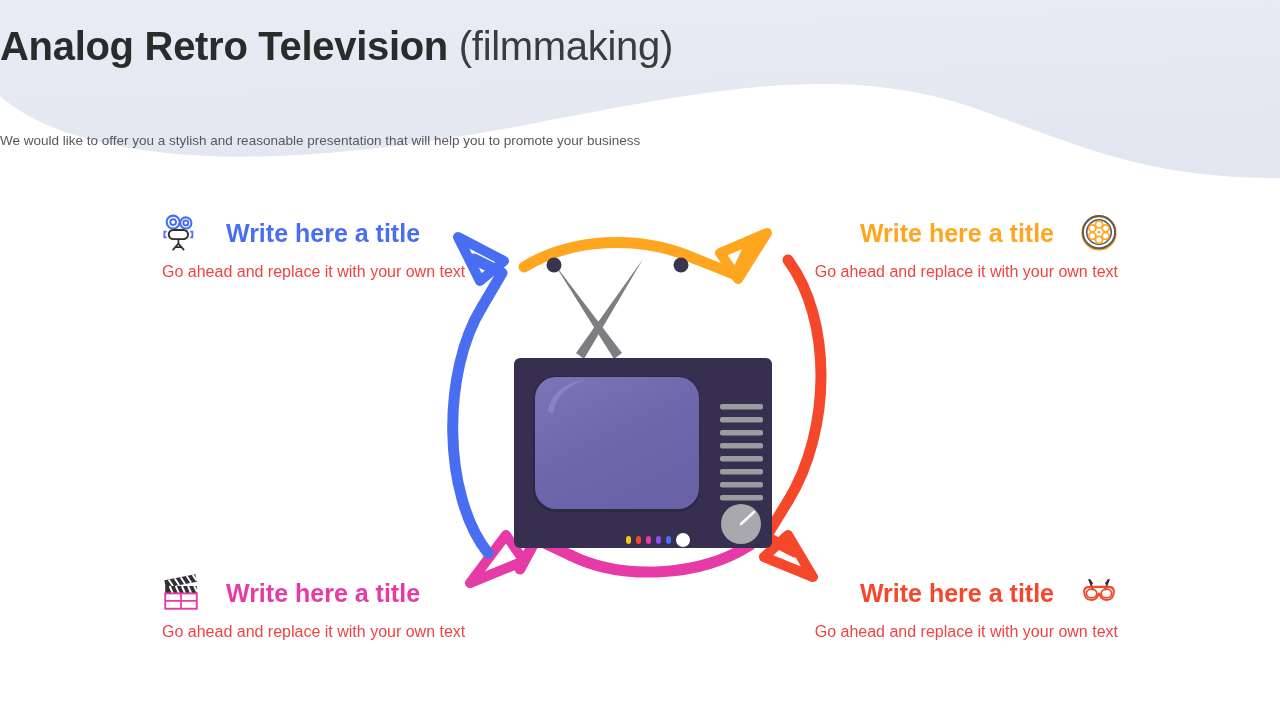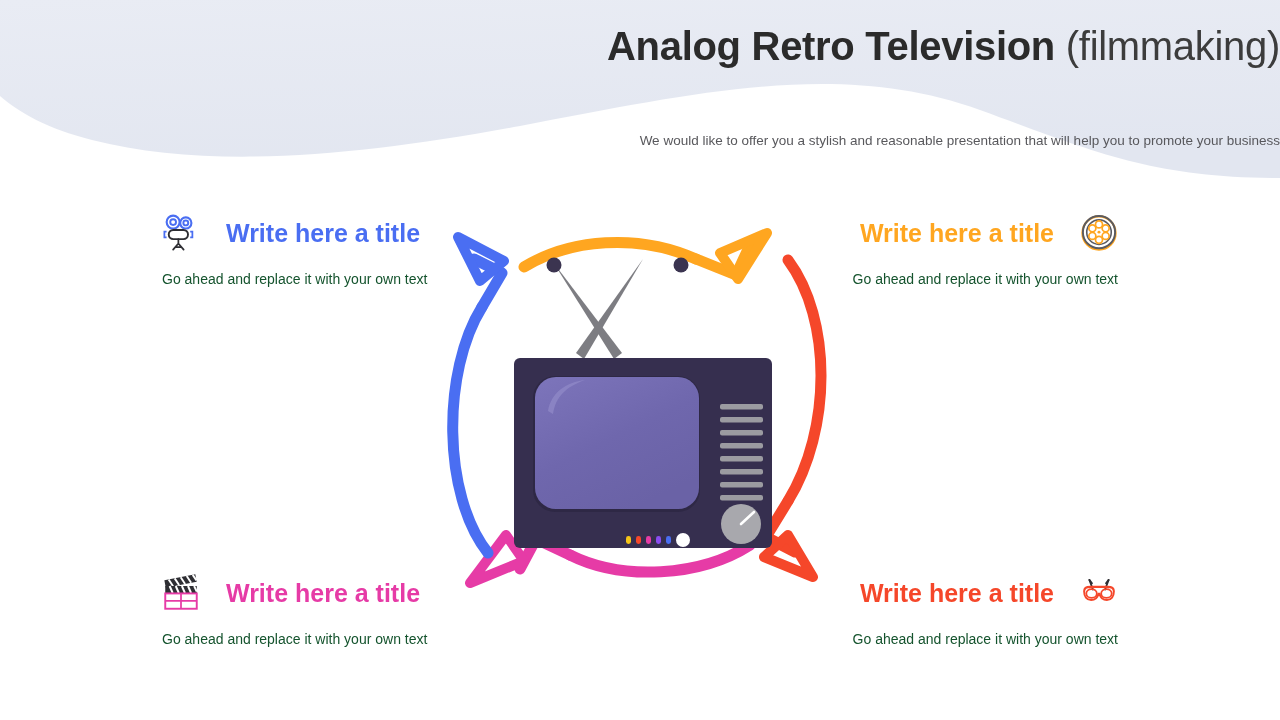--- a/index.html
+++ b/index.html
@@ -29,39 +29,39 @@
     height: 220px;
     pointer-events: none;
   }
 
   
   #header-block {
     position: absolute;
     left: 0;
     top: 22px;
     width: 1280px;
-    text-align: right;
+    text-align: left;
     z-index: 5;
   }
   #page-title {
     font-size: 40px;
     line-height: 48px;
     color: #2b2b2b;
     letter-spacing: -0.3px;
     white-space: nowrap;
   }
   #page-title .t-bold { font-weight: 700; }
   #page-title .t-light { font-weight: 400; color: #3c3c3c; }
 
   #page-subtitle {
     position: absolute;
     left: 0;
     top: 133px;
     width: 1280px;
-    text-align: right;
+    text-align: left;
     font-size: 13.5px;
     color: #58585c;
     z-index: 5;
   }
 
   
   #central-graphic {
     position: absolute;
     left: 420px;
     top: 215px;
@@ -84,23 +84,23 @@
   .quad-left .quad-row { justify-content: flex-start; }
   .quad-right .quad-row { justify-content: flex-end; }
 
   .quad-title {
     font-size: 25px;
     font-weight: 700;
     line-height: 30px;
     white-space: nowrap;
   }
   .quad-desc {
-    font-size: 14px;
-    color: #14532d;
-    margin-top: 17px;
+    font-size: 16px;
+    color: #ef4444;
+    margin-top: 9px;
     white-space: nowrap;
   }
   .quad-left .quad-desc { text-align: left; padding-left: 2px; }
   .quad-right .quad-desc { text-align: right; padding-right: 2px; }
 
   .quad-icon {
     width: 42px;
     height: 42px;
     flex: 0 0 42px;
     display: block;

